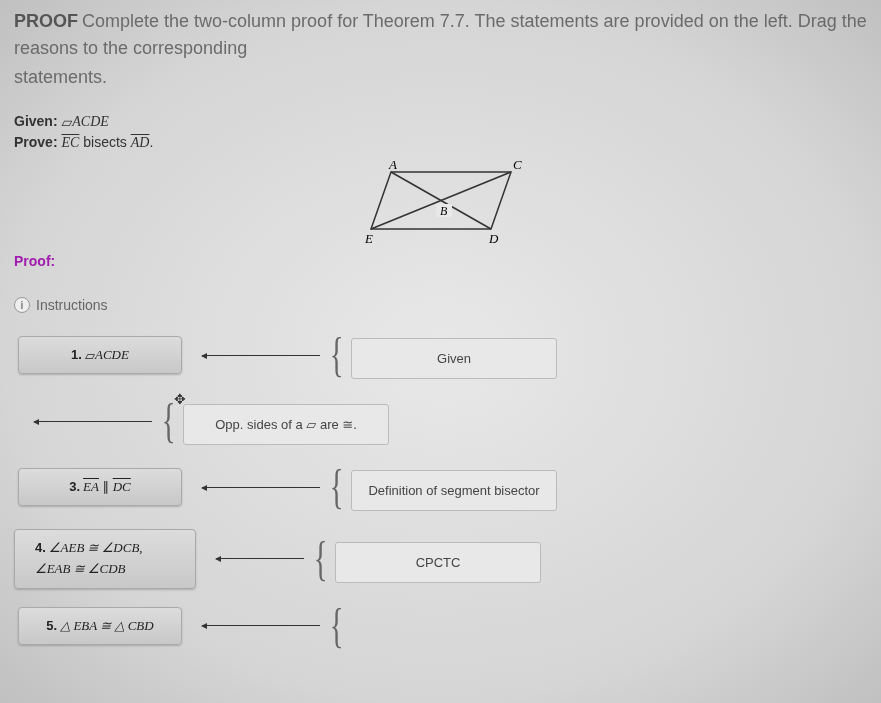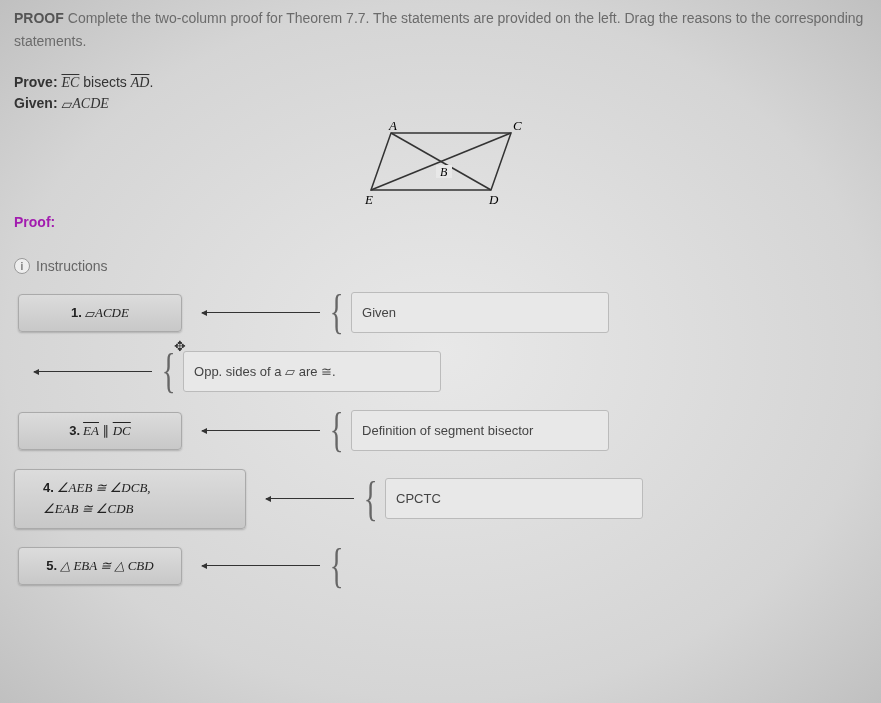--- a/index.html
+++ b/index.html
@@ -1,61 +1,61 @@
 <!DOCTYPE html>
 <html><head>
 <meta charset="utf-8">
 <style>
 * { box-sizing: border-box; margin: 0; padding: 0; }
 body { font-family: Arial, Helvetica, sans-serif; background: radial-gradient(ellipse at center, #e8e8e8 0%, #d5d5d5 70%, #c0c0c0 100%); width: 881px; height: 703px; padding: 8px 14px; color: #333; overflow: hidden; }
-.header-line { font-size: 14px; line-height: 1.5; color: #6b6b6b; margin-bottom: 2px; }
+.header-line { font-size: 18px; line-height: 1.5; color: #6b6b6b; margin-bottom: 2px; }
 .header-line strong { color: #555; font-weight: bold; margin-right: 4px; }
 .given-prove { margin-top: 22px; font-size: 14px; color: #333; }
 .given-prove div { margin-bottom: 4px; }
 .gp-label { font-weight: bold; }
 .italic { font-style: italic; font-family: 'Times New Roman', serif; }
 .overline { text-decoration: overline; font-style: italic; font-family: 'Times New Roman', serif; }
 .pgram { display: inline-block; vertical-align: -1px; }
 .figure-wrap { text-align: center; margin-top: 6px; }
 .proof-label { font-size: 14px; font-weight: bold; color: #a21caf; margin-top: 2px; }
 .instructions { margin-top: 28px; font-size: 14px; color: #666; display: flex; align-items: center; gap: 6px; }
 .instructions .circ { border: 1px solid #999; border-radius: 50%; width: 16px; height: 16px; display: inline-flex; align-items: center; justify-content: center; font-size: 10px; font-weight: bold; color: #777; background: #eee; }
 .rows { margin-top: 18px; }
 .row { display: flex; align-items: center; margin-bottom: 18px; }
 .stmt { background: linear-gradient(#dcdcdc,#c8c8c8); border: 1px solid #aaa; border-radius: 4px; box-shadow: 0 1px 2px rgba(0,0,0,0.2); padding: 10px 12px; width: 200px; font-size: 13px; text-align: center; color: #222; }
 .stmt.narrow { width: 164px; }
-.stmt.wide { width: 232px; text-align: left; padding: 8px 28px; line-height: 1.6; }
+.stmt.wide { width: 182px; text-align: left; padding: 8px 20px; line-height: 1.6; }
 .line-h { border-top: 1.5px solid #333; height: 0; position: relative; }
 .line-h::before, .line-h::after { content:''; position:absolute; top:-3px; width:0; height:0; border-top:3px solid transparent; border-bottom:3px solid transparent; }
 .line-h.left-arrow::before { left:-1px; border-right:6px solid #333; }
 .brace { font-size: 48px; font-family: 'Times New Roman', serif; color: #666; line-height: 0.8; padding: 0 2px 0 6px; transform: scaleX(0.6); }
-.reason { background: #e8e8e8; border: 1px solid #bbb; border-radius: 3px; padding: 12px 10px; width: 258px; text-align: left; font-size: 13px; color: #444; position: relative; }
+.reason { background: #e8e8e8; border: 1px solid #bbb; border-radius: 3px; padding: 12px 10px; width: 206px; text-align: center; font-size: 13px; color: #444; position: relative; margin-top: 7px; }
 .move-cursor { position: absolute; top: -14px; left: -10px; font-size: 14px; color: #333; }
 .row1 .line-h { width: 118px; }
 .row2 .line-h { width: 118px; }
 .row3 .line-h { width: 118px; }
 .row4 .line-h { width: 118px; }
 .row5 .line-h { width: 118px; }
 .pad-left-1 { margin-left: 4px; }
 .stmt .num { font-weight: bold; margin-right: 3px; }
 </style>
 </head>
 <body>
 
 <div class="header-line"><strong>PROOF</strong><span>Complete the two-column proof for Theorem 7.7. The statements are provided on the left. Drag the reasons to the corresponding</span></div>
 <div class="header-line"><span>statements.</span></div>
 
 <div class="given-prove">
   <div>
+    <span class="gp-label">Given:</span>
+    <span class="pgram">▱</span><span class="italic">ACDE</span>
+  </div>
+  <div>
     <span class="gp-label">Prove:</span>
     <span class="overline">EC</span><span> bisects </span><span class="overline">AD</span><span>.</span>
-  </div>
-  <div>
-    <span class="gp-label">Given:</span>
-    <span class="pgram">▱</span><span class="italic">ACDE</span>
   </div>
 </div>
 
 <div class="figure-wrap">
   <svg width="200" height="90" viewBox="0 0 200 90">
     <polygon points="50,15 170,15 150,72 30,72" fill="none" stroke="#333" stroke-width="1.5"></polygon>
     <line x1="50" y1="15" x2="150" y2="72" stroke="#333" stroke-width="1.5"></line>
     <line x1="170" y1="15" x2="30" y2="72" stroke="#333" stroke-width="1.5"></line>
     <rect x="95" y="47" width="16" height="13" fill="#e8e8e8" stroke="none"></rect>
     <text x="48" y="12" font-size="13" font-style="italic" font-family="Times New Roman">A</text>

